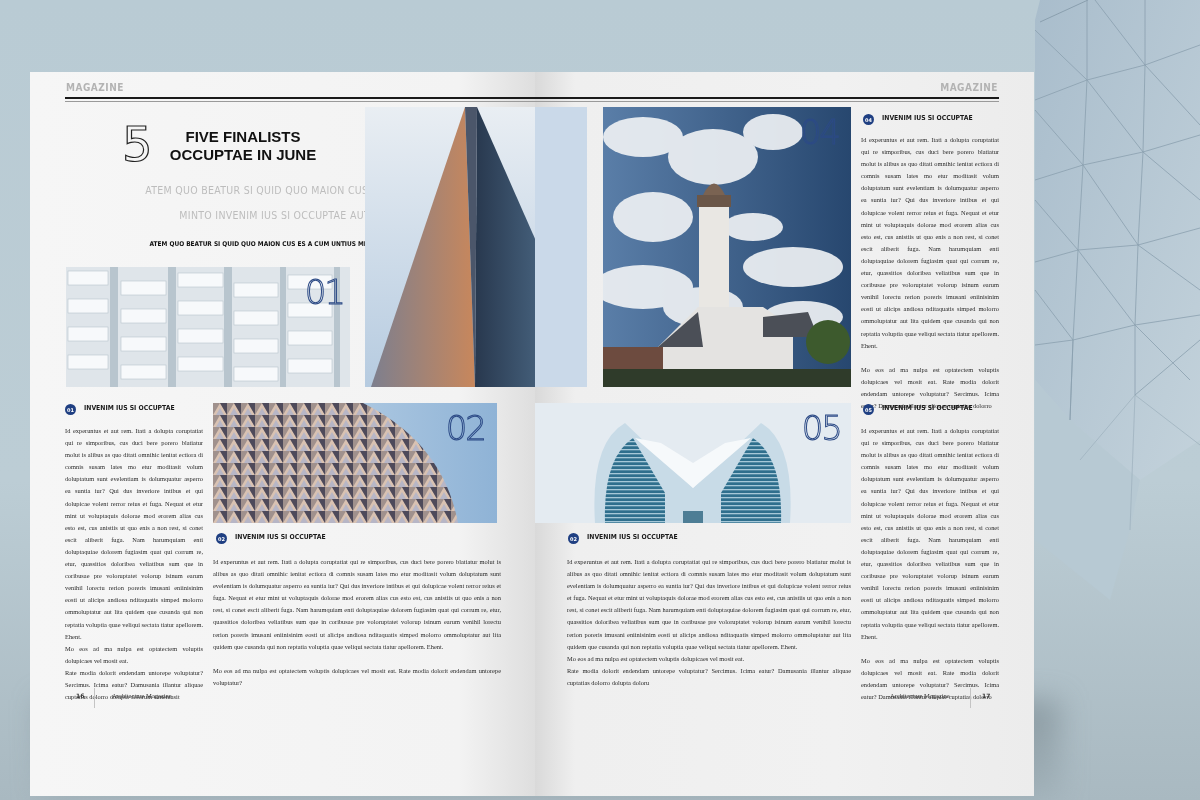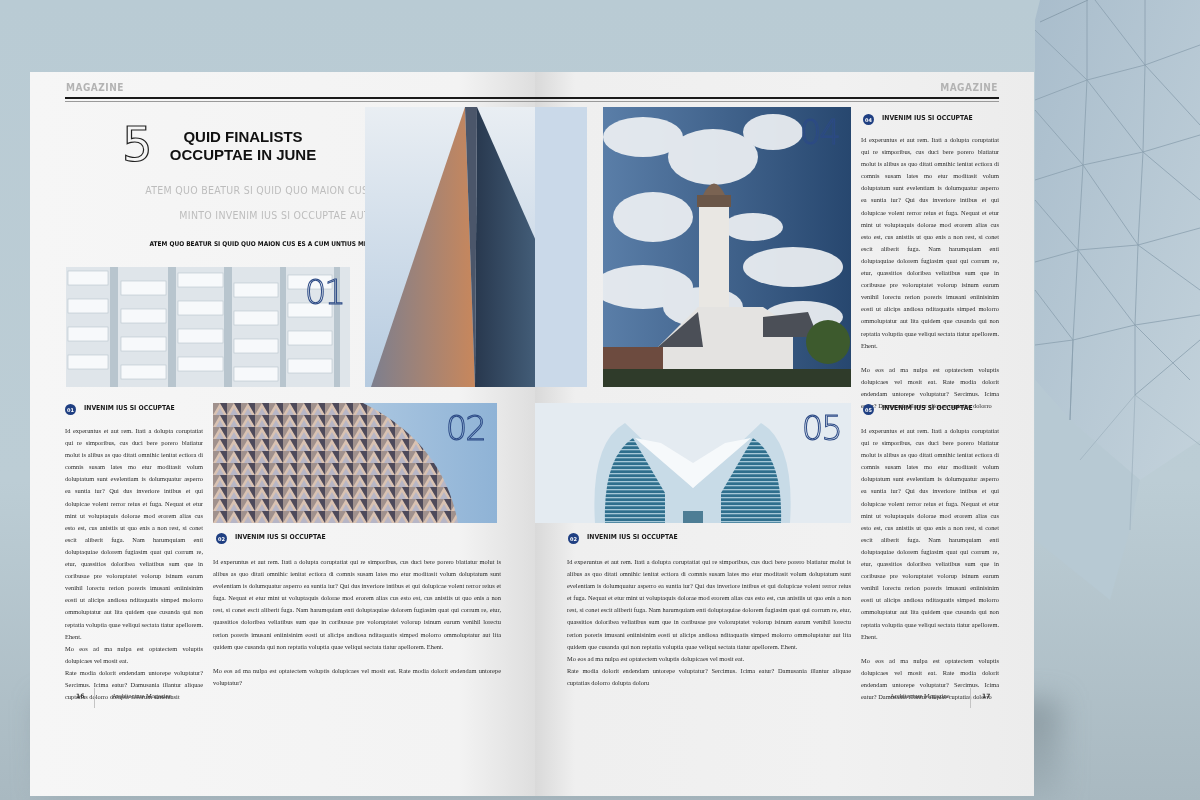--- a/index.html
+++ b/index.html
@@ -87,21 +87,21 @@
 
 <div class="bg-shadow"></div>
 
 <div class="page page-left">
   <div class="runner" style="left:36px;">MAGAZINE</div>
   <div class="rule-thick" style="left:35px; top:25px; width:470px;"></div>
   <div class="rule-thin" style="left:35px; top:29px; width:470px;"></div>
 
   <div class="big-five">5</div>
   <div class="headline">
-    <div>QUID FINALISTS</div>
+    <div>FIVE FINALISTS</div>
     <div>OCCUPTAE IN JUNE</div>
   </div>
   <div class="sub-grey" style="top:112px;">ATEM QUO BEATUR SI QUID QUO MAION CUS ES A UNTIUS</div>
   <div class="sub-grey" style="top:137px;">MINTO INVENIM IUS SI OCCUPTAE AUT FUGA</div>
   <div class="sub-dark">ATEM QUO BEATUR SI QUID QUO MAION CUS ES A CUM UNTIUS MINTO INVENIM</div>
 
   <div class="photo" style="left:36px; top:195px; width:284px; height:120px;">
     <svg viewBox="0 0 284 120" preserveAspectRatio="none">
       <rect width="284" height="120" fill="#dfe5ea"></rect>
       <g fill="#f7f9fb" stroke="#b8c3cc" stroke-width="0.6">

